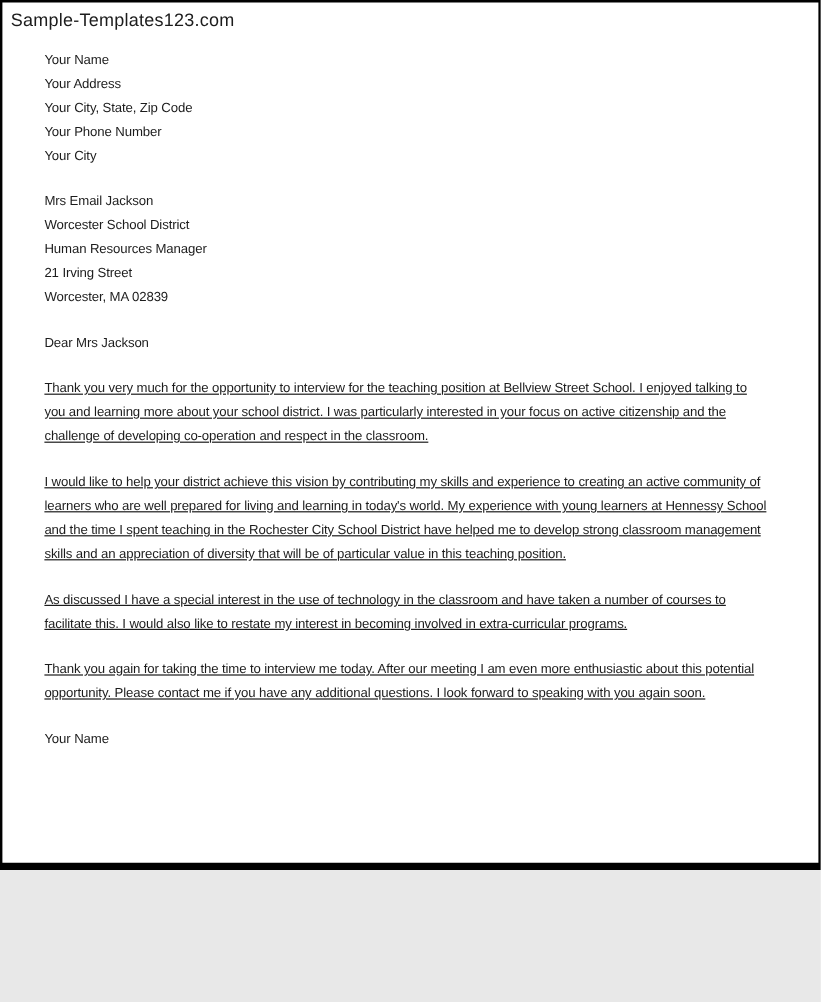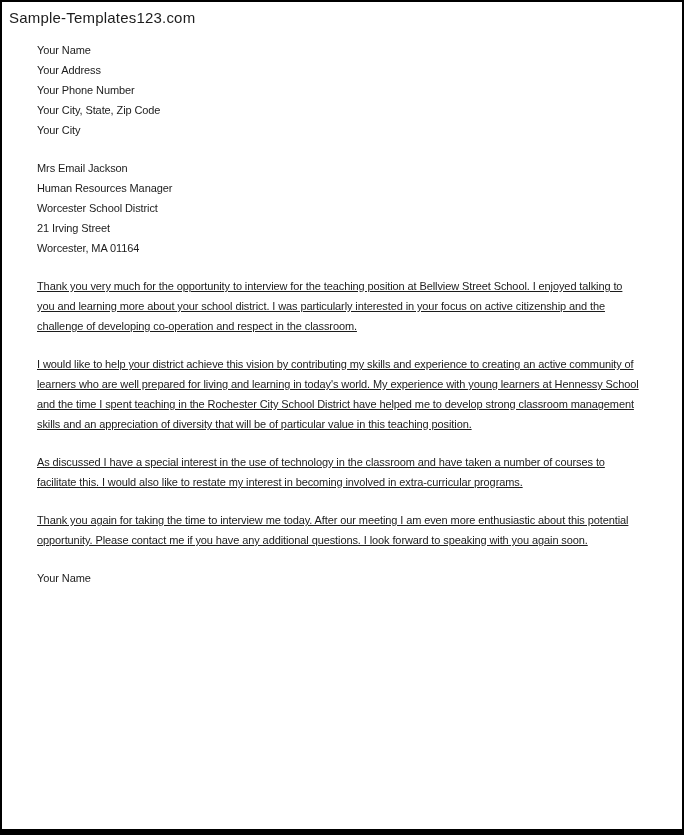--- a/index.html
+++ b/index.html
@@ -3,21 +3,21 @@
 <meta charset="utf-8">
 <style>
   * { margin: 0; padding: 0; box-sizing: border-box; }
   html, body {
     background: #e8e8e8;
     font-family: "Liberation Sans", "DejaVu Sans", sans-serif;
   }
   .page {
     position: relative;
     width: 684px;
-    height: 835px;
+    height: 725px;
     background: #ffffff;
     color: #1c1c1c;
     border-top: 2px solid #000;
     border-left: 2px solid #000;
     border-right: 2px solid #000;
     border-bottom: 6px solid #000;
     overflow: hidden;
   }
   .site-header {
     padding: 6px 0 0 7px;
@@ -47,34 +47,37 @@
 
 <div class="page">
 
   <div class="site-header">Sample-Templates123.com</div>
 
   <div class="letter">
 
     <div class="block">
       <span class="line">Your Name</span>
       <span class="line">Your Address</span>
+      <span class="line">Your City, State, Zip Code</span>
       <span class="line">Your Phone Number</span>
-      <span class="line">Your City, State, Zip Code</span>
       <span class="line">Your City</span>
     </div>
 
 
     <div class="block">
       <span class="line">Mrs Email Jackson</span>
+      <span class="line">Worcester School District</span>
       <span class="line">Human Resources Manager</span>
-      <span class="line">Worcester School District</span>
       <span class="line">21 Irving Street</span>
-      <span class="line">Worcester, MA 01164</span>
+      <span class="line">Worcester, MA 02839</span>
     </div>
 
+    <div class="block">
+      <span class="line">Dear Mrs Jackson</span>
+    </div>
 
     <p class="para">Thank you very much for the opportunity to interview for the teaching position at Bellview Street School. I enjoyed talking to you and learning more about your school district. I was particularly interested in your focus on active citizenship and the challenge of developing co-operation and respect in the classroom.</p>
     <p class="para">I would like to help your district achieve this vision by contributing my skills and experience to creating an active community of learners who are well prepared for living and learning in today's world. My experience with young learners at Hennessy School and the time I spent teaching in the Rochester City School District have helped me to develop strong classroom management skills and an appreciation of diversity that will be of particular value in this teaching position.</p>
     <p class="para">As discussed I have a special interest in the use of technology in the classroom and have taken a number of courses to facilitate this. I would also like to restate my interest in becoming involved in extra-curricular programs.</p>
     <p class="para">Thank you again for taking the time to interview me today. After our meeting I am even more enthusiastic about this potential opportunity. Please contact me if you have any additional questions. I look forward to speaking with you again soon.</p>
 
 
     <div class="block">
       <span class="line">Your Name</span>
     </div>

